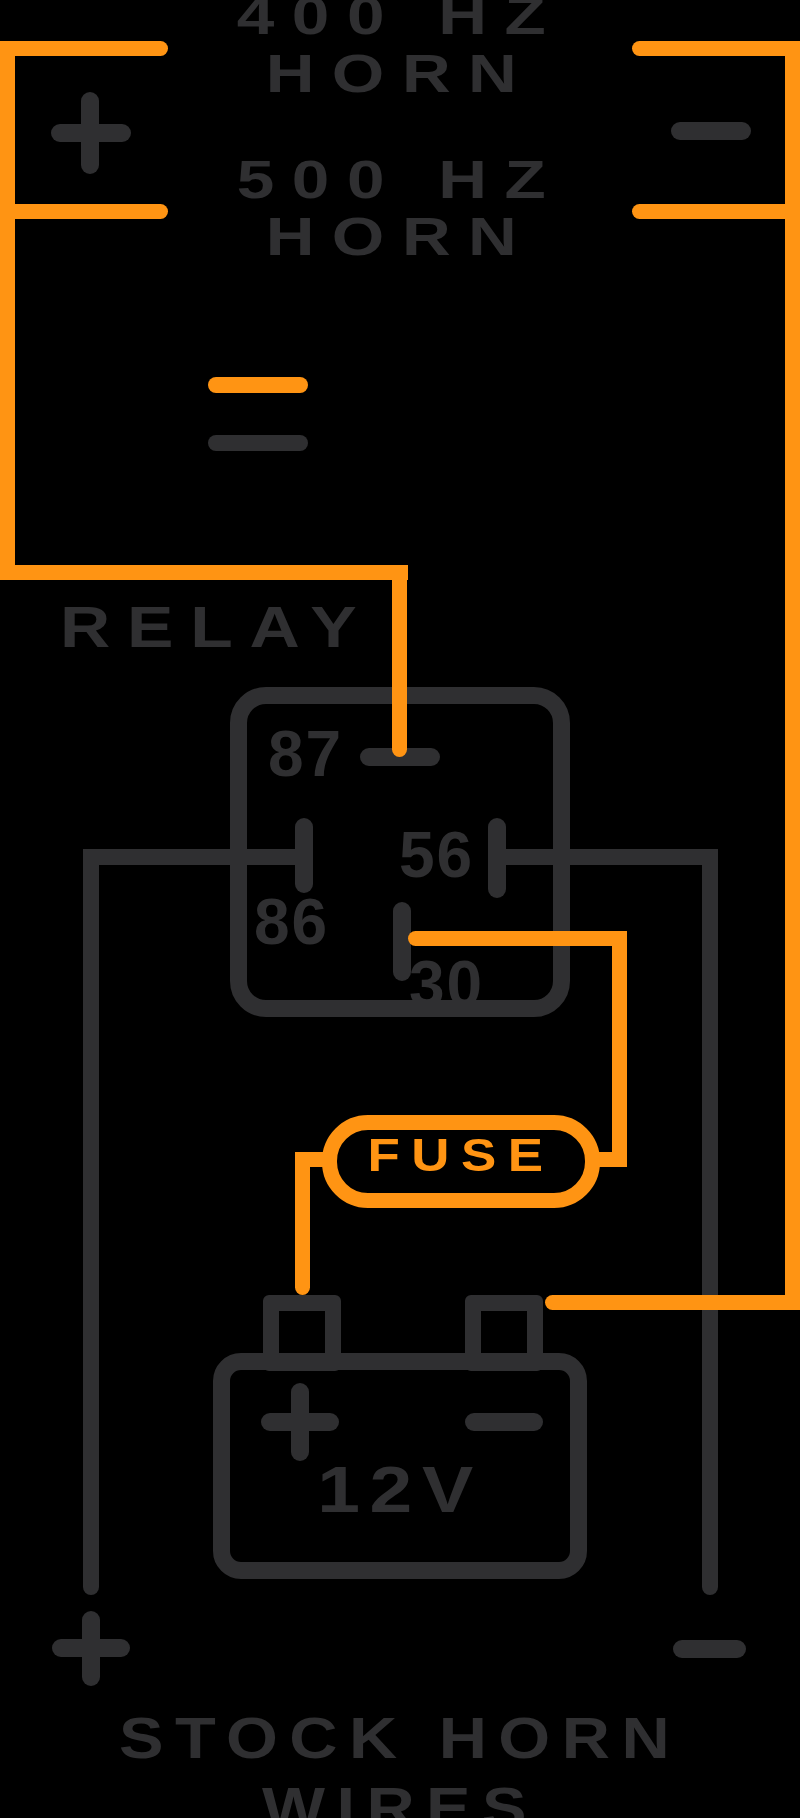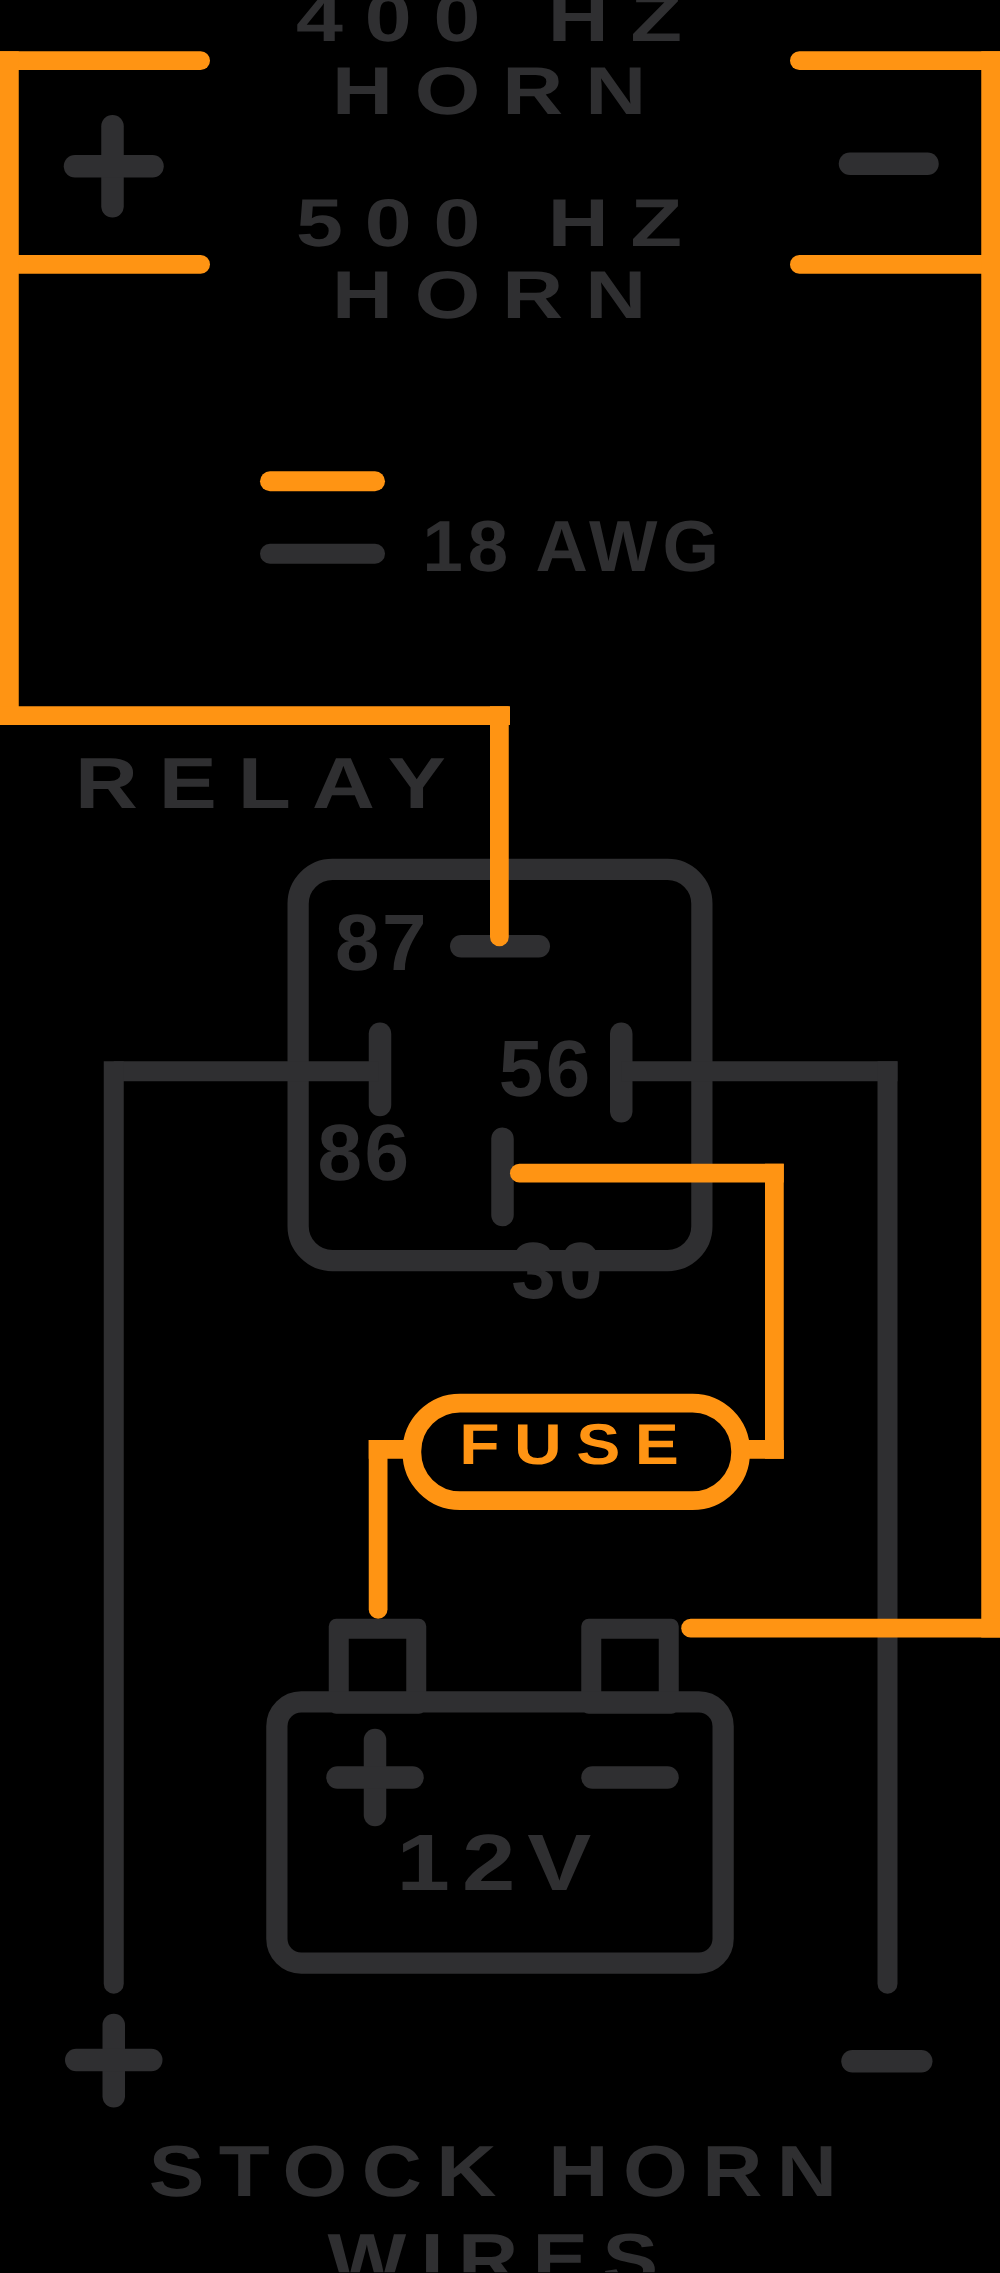--- a/index.html
+++ b/index.html
@@ -49,39 +49,38 @@
   <div class="shape d rbar" style="left:51px;top:124px;width:80px;height:18px;"></div>
 
   <div class="shape d rbar" style="left:671px;top:122px;width:80px;height:18px;"></div>
 
   <div class="shape o z2 rcap-l" style="left:632px;top:41px;width:168px;height:15px;"></div>
   <div class="shape o z2 rcap-l" style="left:632px;top:204px;width:168px;height:15px;"></div>
   <div class="shape o z2" style="left:785px;top:41px;width:15px;height:1269px;"></div>
 
   <div class="shape o rcap-l rcap-r" style="left:208px;top:377px;width:100px;height:16px;border-radius:8px;"></div>
   <div class="shape d" style="left:208px;top:435px;width:100px;height:16px;border-radius:8px;"></div>
-  <div class="txt legendtxt" style="left:338px;top:409px;">18 AWG</div>
 
   <div class="shape o z2" style="left:0;top:565px;width:408px;height:15px;"></div>
   <div class="shape o z2 rcap-b" style="left:392px;top:565px;width:15px;height:192px;"></div>
 
   <div class="txt relaylbl" style="left:60px;top:598px;">RELAY</div>
   <div class="box relaybox z1" style="left:230px;top:687px;width:340px;height:330px;"></div>
 
   <div class="txt pin" style="left:268px;top:722px;text-align:right;">87</div>
   <div class="shape d rbar z1" style="left:360px;top:748px;width:80px;height:18px;"></div>
 
   <div class="shape d rbar z1" style="left:295px;top:818px;width:18px;height:75px;"></div>
   <div class="txt pin" style="left:254px;top:890px;">86</div>
 
   <div class="txt pin" style="left:399px;top:823px;">56</div>
   <div class="shape d rbar z1" style="left:488px;top:818px;width:18px;height:80px;"></div>
 
   <div class="shape d rbar z1" style="left:393px;top:902px;width:18px;height:79px;"></div>
-  <div class="txt pin" style="left:409px;top:984px;">30</div>
+  <div class="txt pin" style="left:409px;top:952px;">30</div>
 
   <div class="shape d z1" style="left:91px;top:849px;width:212px;height:16px;"></div>
   <div class="shape d z1 rcap-b" style="left:83px;top:849px;width:16px;height:746px;"></div>
   <div class="shape d z1" style="left:497px;top:849px;width:221px;height:16px;"></div>
   <div class="shape d z1 rcap-b" style="left:702px;top:849px;width:16px;height:746px;"></div>
 
   <div class="shape o z2 rcap-l" style="left:408px;top:931px;width:219px;height:15px;"></div>
   <div class="shape o z2" style="left:612px;top:931px;width:15px;height:236px;"></div>
   <div class="shape o z2" style="left:598px;top:1152px;width:29px;height:15px;"></div>
 

